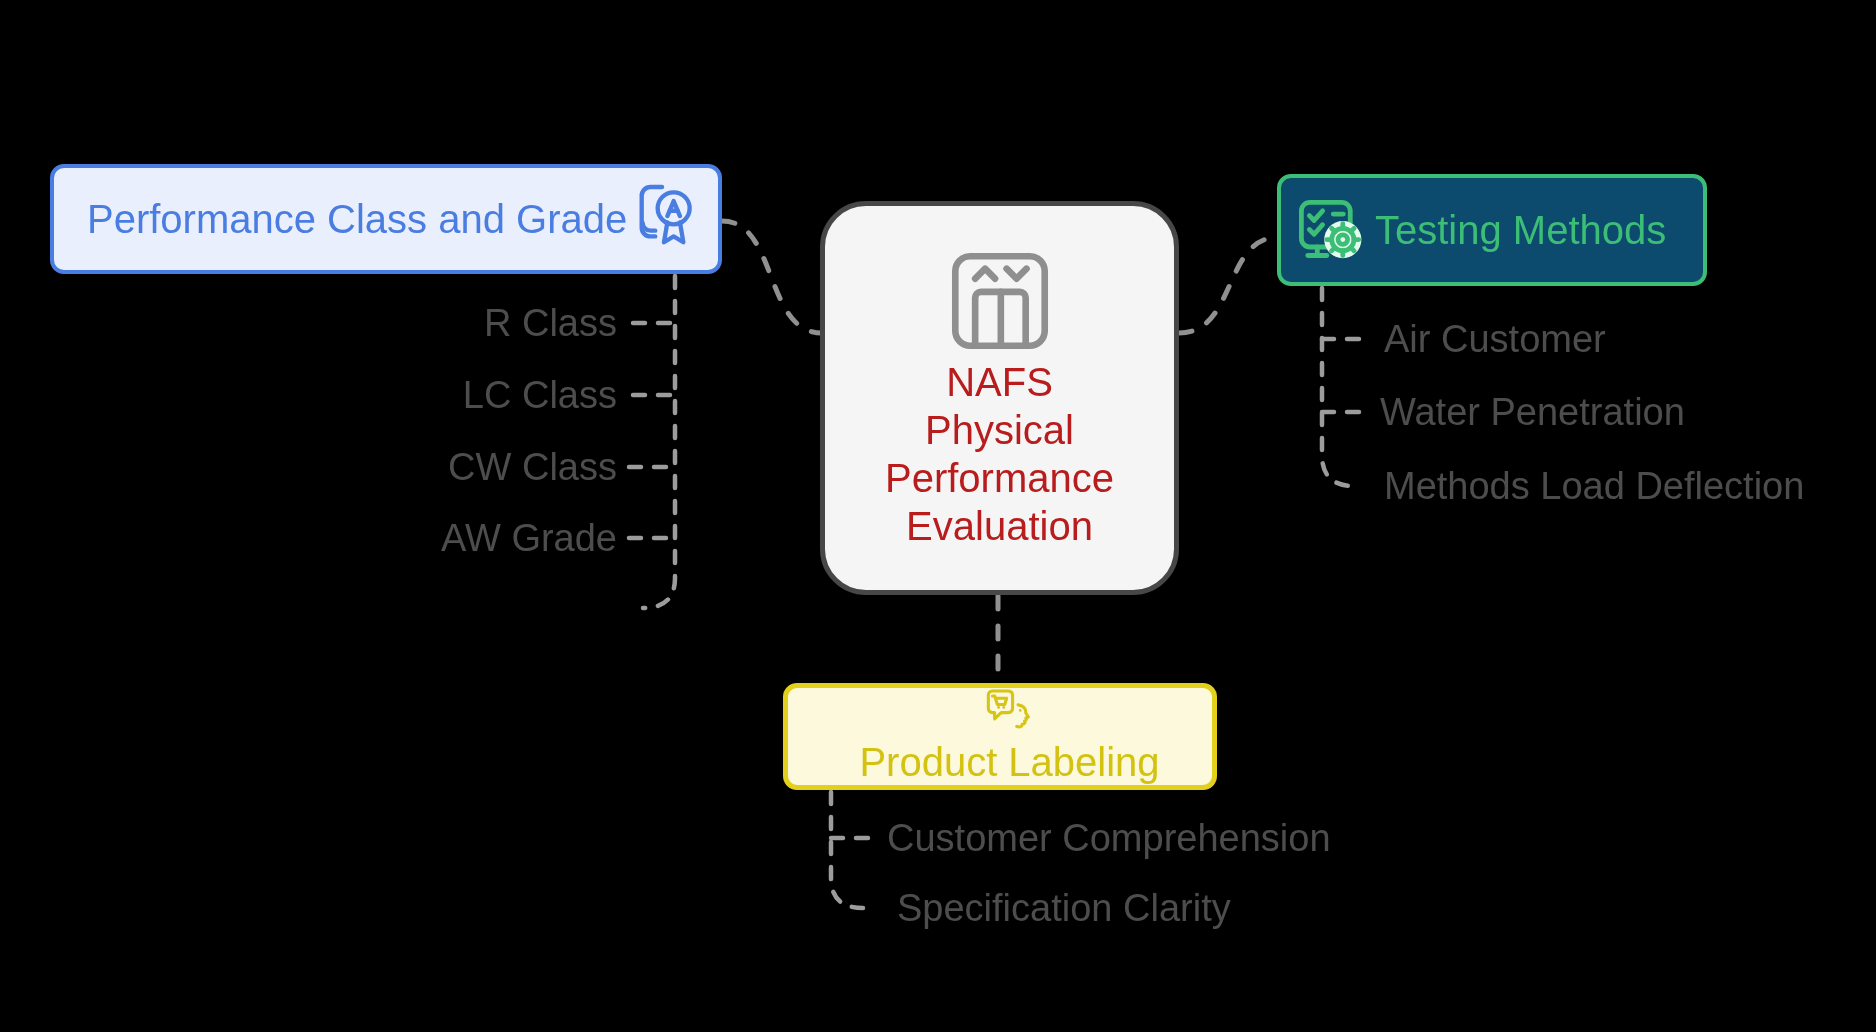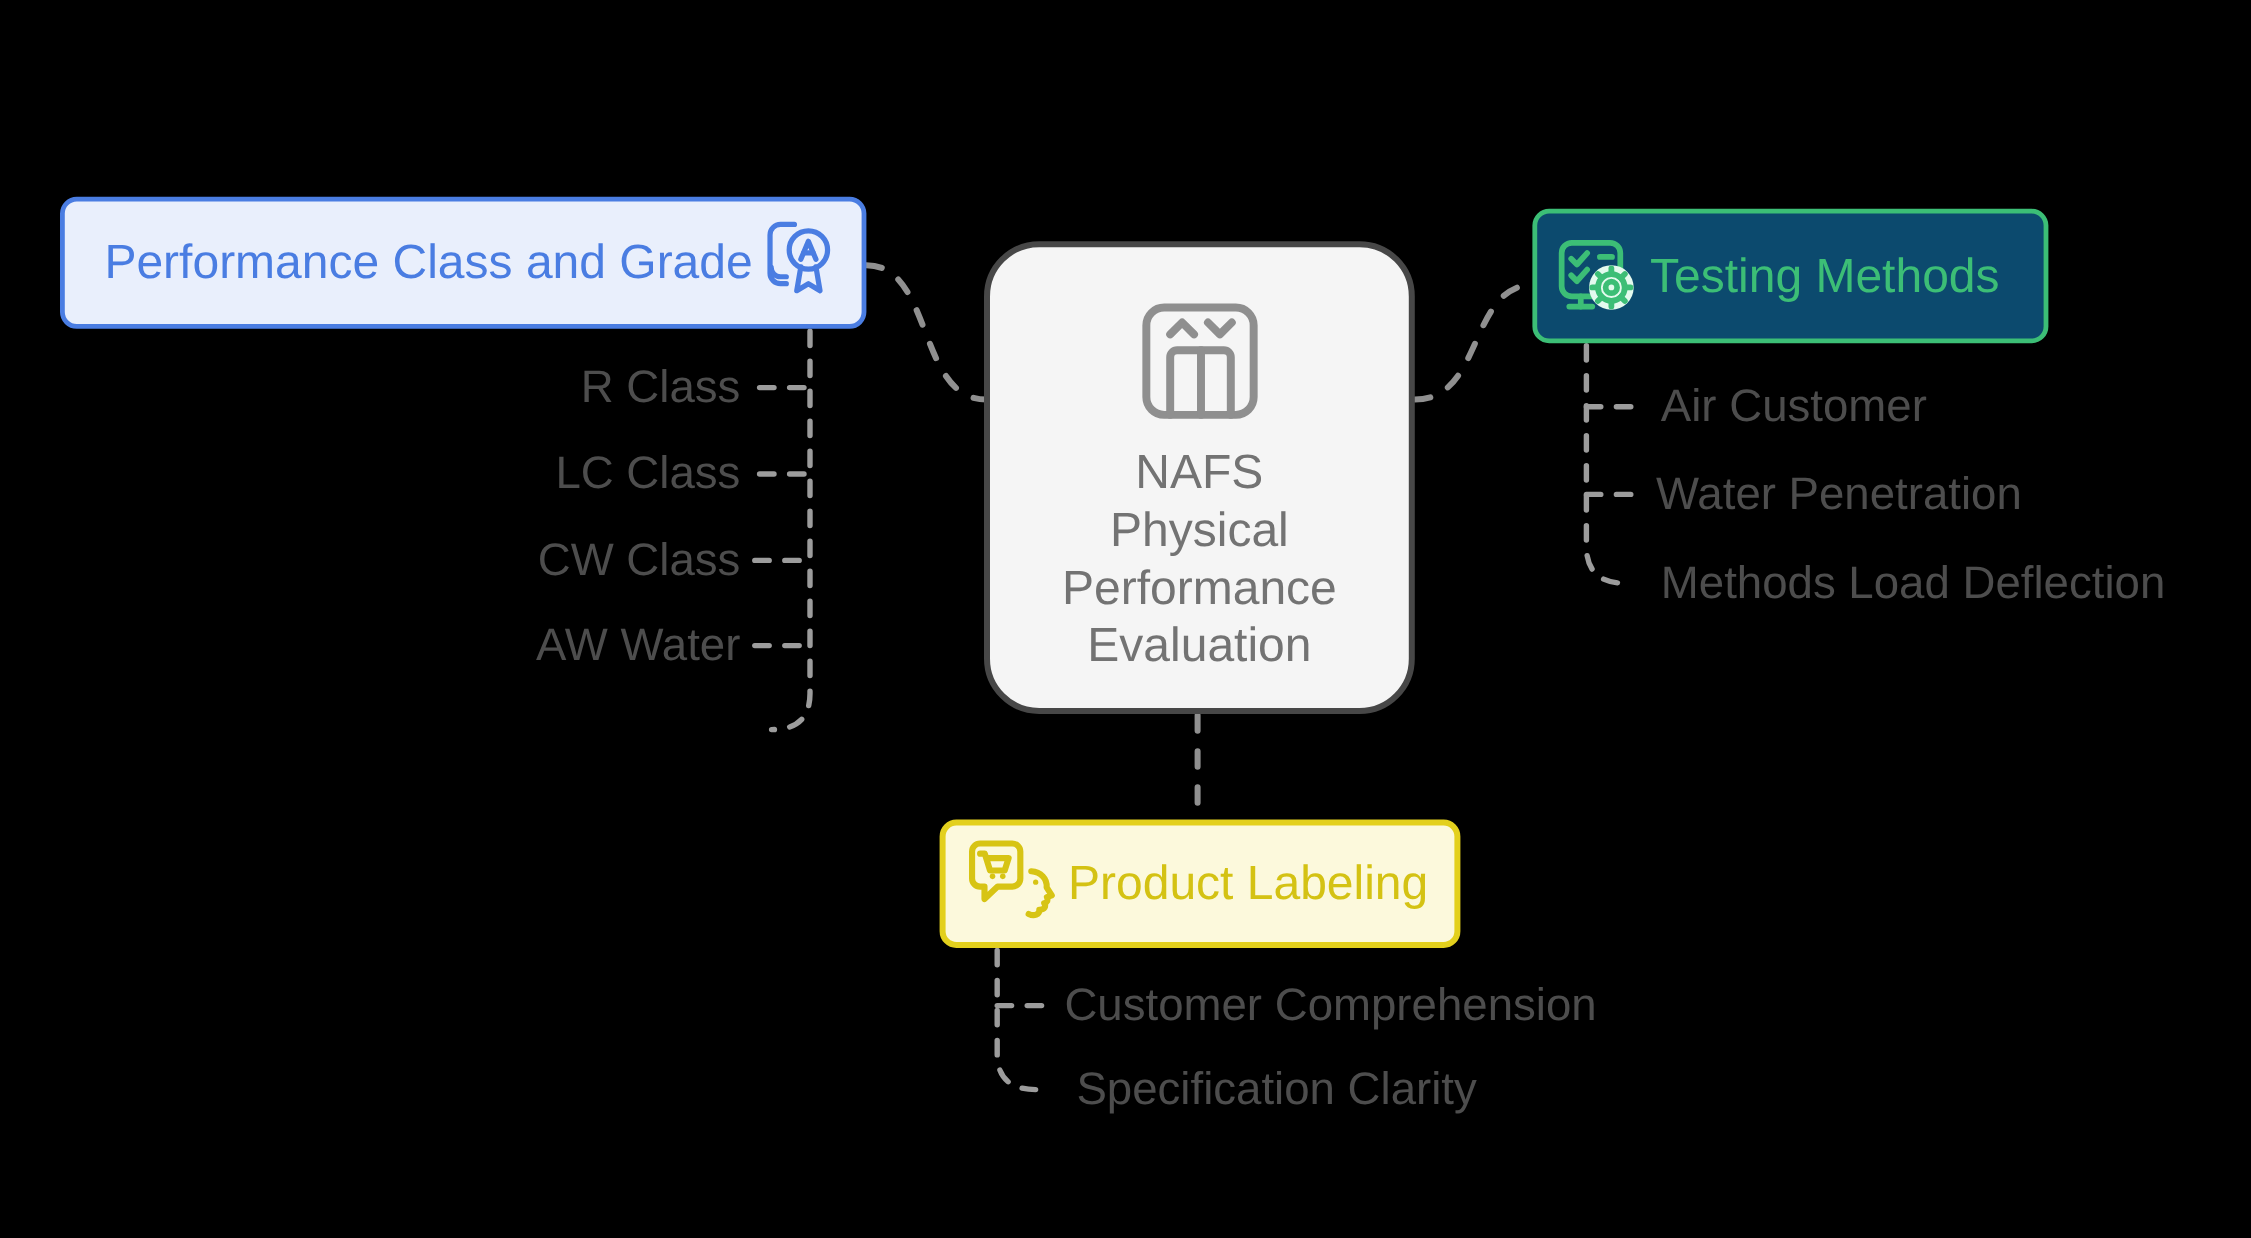--- a/index.html
+++ b/index.html
@@ -19,23 +19,23 @@
 
   .node-center{
     left:820px;top:201px;width:359px;height:394px;
     background:#f5f5f5;
     border:5px solid #474747;
     border-radius:46px;
     display:flex;flex-direction:column;align-items:center;
   }
   .center-icon{margin-top:42px;}
   .center-text{
-    margin-top:16px;
+    margin-top:4px;
     font-size:40px;line-height:48px;
-    color:#737373;text-align:center;
+    color:#b91c1c;text-align:center;
   }
 
   .pill{
     display:flex;align-items:center;
     border-radius:14px;
   }
   .pill-label{font-size:40px;white-space:nowrap;}
 
   .pill-blue{
     left:50px;top:164px;width:672px;height:110px;
@@ -48,21 +48,21 @@
   .pill-green{
     left:1277px;top:174px;width:430px;height:112px;
     background:#0c4a6e;border:4px solid #3cbe76;
     padding-left:14px;gap:12px;
   }
   .pill-green .pill-label{color:#3cbe76;}
 
   .pill-yellow{
     left:783px;top:683px;width:434px;height:107px;
     background:#fcf9dc;border:5px solid #e3d01d;
-    padding-left:19px;gap:5px;
+    padding-left:19px;gap:5px;flex-direction:column;
   }
   .pill-yellow .pill-label{color:#d4c213;}
 
   .leaf{
     position:absolute;
     font-size:38px;line-height:46px;
     color:#4d4d4d;white-space:nowrap;
   }
   .leaf-left{right:1259px;text-align:right;}
 </style>
@@ -151,21 +151,21 @@
       <ellipse cx="51" cy="40" rx="10" ry="16" fill="#fcf9dc" stroke="none"></ellipse>
       <path d="M43 23 C49.5 23.5 54 28 53.5 34 L57 39.5 L53.7 40.7 C54.7 42.6 54 44.3 51.8 44.8 C53.2 47 52.3 49.2 48.5 49.3 C48.8 52.6 45 54 41.2 52.2"></path>
       <circle cx="46" cy="30.5" r="1.8" fill="#d7c414" stroke="none"></circle>
     </svg>
     <span class="pill-label">Product Labeling</span>
   </div>
 
   <div class="leaf leaf-left" style="top:300px">R Class</div>
   <div class="leaf leaf-left" style="top:372px">LC Class</div>
   <div class="leaf leaf-left" style="top:444px">CW Class</div>
-  <div class="leaf leaf-left" style="top:515px">AW Water</div>
+  <div class="leaf leaf-left" style="top:515px">AW Grade</div>
 
   <div class="leaf" style="left:1384px;top:316px">Air Customer</div>
   <div class="leaf" style="left:1380px;top:389px">Water Penetration</div>
   <div class="leaf" style="left:1384px;top:463px">Methods Load Deflection</div>
 
   <div class="leaf" style="left:887px;top:815px">Customer Comprehension</div>
   <div class="leaf" style="left:897px;top:885px">Specification Clarity</div>
 
 </div>
 

